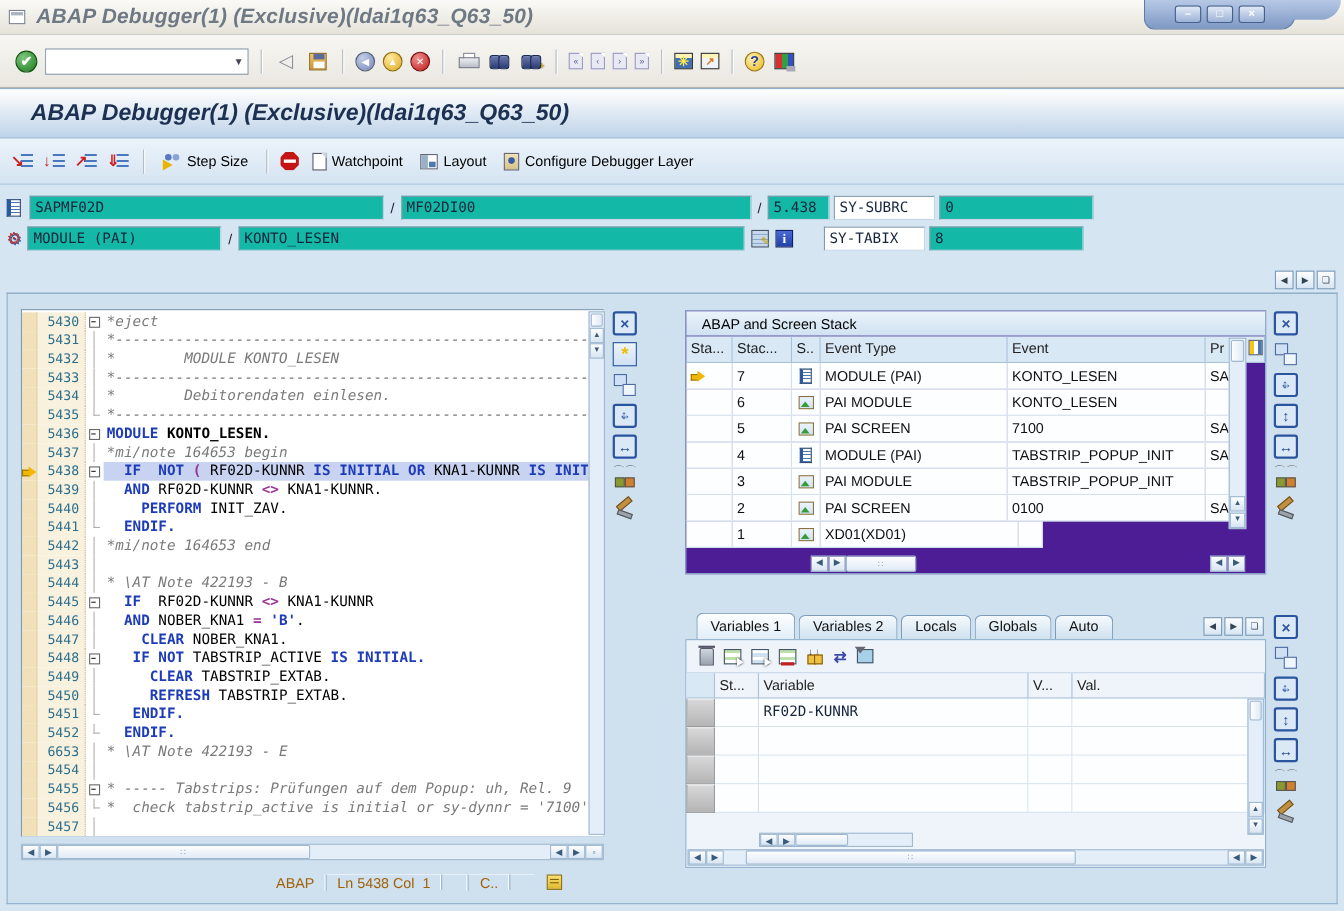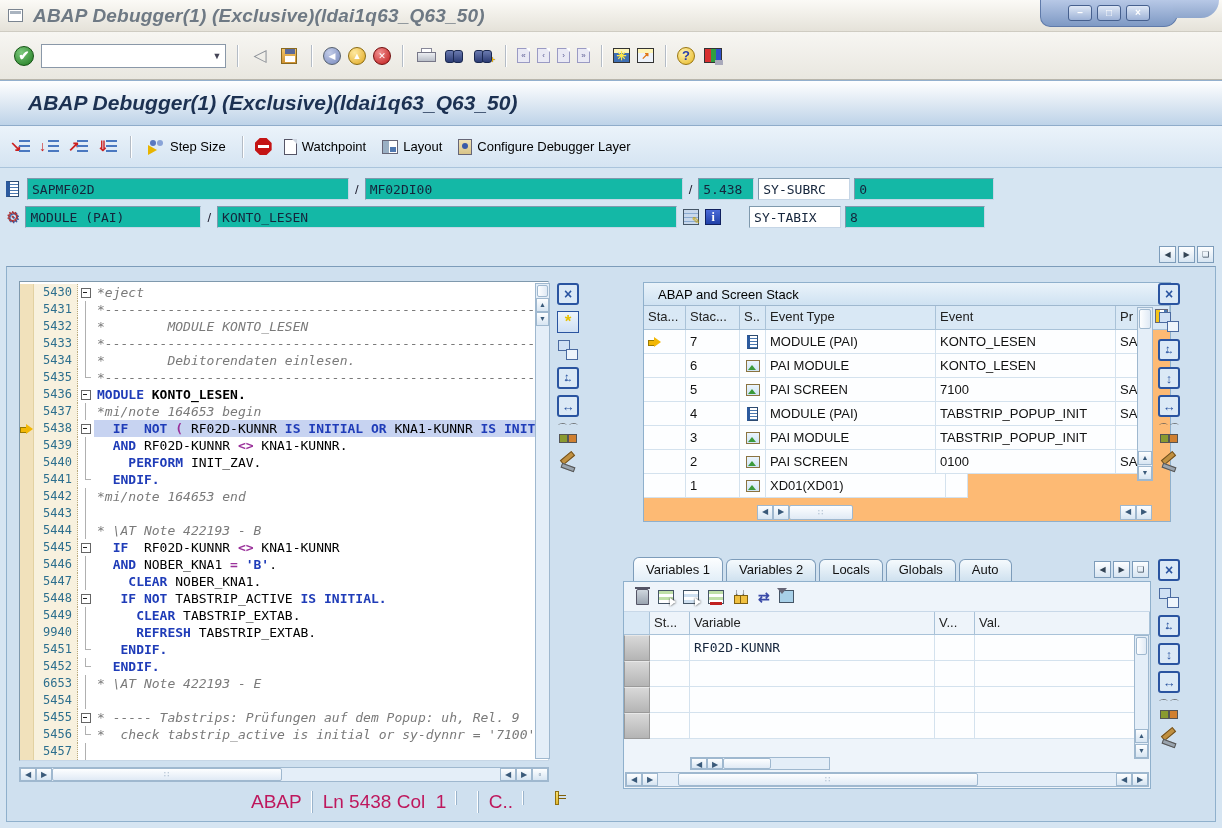--- a/index.html
+++ b/index.html
@@ -119,21 +119,21 @@
 
   
   .hscroll{display:flex;align-items:stretch;background:#e4eef8;border:1px solid #9fb8cf;height:15px}
   .sbtn{width:16px;flex:none;text-align:center;font-size:8px;color:#3a5a7a;border:1px solid #9fb8cf;background:linear-gradient(#fdfeff,#d7e5f2);line-height:12px}
   .sthumb{background:linear-gradient(#fdfeff,#e0eaf5);border:1px solid #9fb8cf;border-radius:2px;flex:none;display:flex;align-items:center;justify-content:center;color:#8aa0b8;font-size:8px;letter-spacing:1px}
   .strack{flex:1}
   .vthumb{background:linear-gradient(90deg,#fdfeff,#e0eaf5);border:1px solid #9fb8cf;border-radius:2px}
   .vbtn{height:14px;width:100%;text-align:center;font-size:7px;color:#3a5a7a;border:1px solid #9fb8cf;background:linear-gradient(#fdfeff,#d7e5f2);line-height:12px}
 
   
-  .statusbar{position:absolute;left:12px;top:524px;width:540px;height:22px;display:flex;font-size:19px;color:#be185d;padding-left:222px}
+  .statusbar{position:absolute;left:12px;top:524px;width:540px;height:22px;display:flex;align-items:center;font-size:13px;color:#a16207;padding-left:222px}
   .st-seg{padding:0 10px;border-left:1px solid #9ab4cc;box-shadow:-1px 0 0 #fff;white-space:pre}
   .st-seg.first{border-left:none;box-shadow:none}
   .st-seg.empty{width:24px;height:14px}
   .note-ico{width:14px;height:14px;background:linear-gradient(#f8e070,#e0b830);border:1px solid #907010;margin-left:10px;position:relative}
   .note-ico::before{content:"";position:absolute;left:2px;top:3px;width:8px;height:1px;background:#806008;box-shadow:0 3px 0 #806008}
 
   
   .vtools{position:absolute;width:24px;display:flex;flex-direction:column;gap:6px;align-items:center}
   .vt{width:22px;height:22px;display:flex;align-items:center;justify-content:center;position:relative;font-size:13px}
   .vt-close{border:2px solid #2a54a0;border-radius:3px;background:#dbe9f6;color:#2a54a0;font-weight:bold;font-size:14px}
@@ -145,21 +145,21 @@
   .vt-max span{position:absolute;font-size:11px;color:#2a54a0;font-weight:bold}
   .vt-swap{background:transparent}
   .vt-swap::before{content:"";position:absolute;left:2px;bottom:2px;width:7px;height:7px;background:#8a9a30;border:1px solid #555}
   .vt-swap::after{content:"";position:absolute;right:2px;bottom:2px;width:7px;height:7px;background:#d08030;border:1px solid #555}
   .vt-swap span{position:absolute;top:-2px;left:0;right:0;text-align:center;font-size:11px;color:#555}
   .vt-tools{background:transparent}
   .vt-tools::before{content:"";position:absolute;left:3px;top:4px;width:13px;height:4px;background:#c09040;border:1px solid #705020;transform:rotate(-40deg)}
   .vt-tools::after{content:"";position:absolute;left:4px;bottom:3px;width:12px;height:3px;background:#9aa4ae;border:1px solid #555;transform:rotate(20deg)}
 
   
-  .stackpanel{position:absolute;left:636px;top:15px;width:528px;height:240px;background:#fdba74;border:1px solid #8fb0cc}
+  .stackpanel{position:absolute;left:616px;top:15px;width:528px;height:240px;background:#4c1d95;border:1px solid #8fb0cc}
   .panelhdr{height:23px;background:linear-gradient(#eaf3fa,#cfe2f2);border-bottom:1px solid #9fb8cf;display:flex;align-items:center;padding-left:14px;font-size:13px;color:#000}
   .sheader,.srow{display:flex;height:24px;align-items:stretch}
   .sheader{background:#d9e8f5}
   .shcell{border-right:1px solid #a9c2d8;border-bottom:1px solid #a9c2d8;padding:3px 4px;font-size:13px;color:#222;overflow:hidden;white-space:nowrap;flex:none;position:relative}
   .scell{border-right:1px solid #d4e2ee;border-bottom:1px solid #d4e2ee;padding:3px 4px;font-size:13px;overflow:hidden;white-space:nowrap;flex:none;background:#fdfeff;display:flex;align-items:center;gap:2px}
   .c-sel{width:42px}.c-lvl{width:54px}.c-ico{width:26px;justify-content:center}.c-type{width:170px}.c-event{width:180px}.c-prog{width:22px}
   .colico{position:absolute;right:1px;top:3px;width:13px;height:14px;border:1px solid #667;background:linear-gradient(90deg,#f5c518 0 4px,#fff 4px 8px,#4a78b0 8px)}
   .ic-abap{display:inline-block;width:11px;height:14px;background:#fff;border:1px solid #2c4a70;border-left:3px solid #2c5a9e;background-image:repeating-linear-gradient(180deg,transparent 0 2px,#4a78b0 2px 3px)}
   .ic-screen{display:inline-block;width:14px;height:12px;border:1px solid #8a7340;background:linear-gradient(#eaf4fc,#cfe4f4);position:relative}
   .ic-screen::after{content:"";position:absolute;left:1px;bottom:1px;border-left:4px solid transparent;border-right:4px solid transparent;border-bottom:5px solid #3a9a3a}
@@ -341,21 +341,21 @@
         <div class="eline"><span class="e-arrow"></span><span class="e-num">5440</span><span class="e-fold fold-line"></span><span class="e-code"><span class="tok-kw">    PERFORM</span><span class="tok-id"> INIT_ZAV.</span></span></div>
         <div class="eline"><span class="e-arrow"></span><span class="e-num">5441</span><span class="e-fold fold-end"></span><span class="e-code"><span class="tok-kw">  ENDIF.</span></span></div>
         <div class="eline"><span class="e-arrow"></span><span class="e-num">5442</span><span class="e-fold fold-line"></span><span class="e-code"><span class="tok-cmt">*mi/note 164653 end</span></span></div>
         <div class="eline"><span class="e-arrow"></span><span class="e-num">5443</span><span class="e-fold fold-line"></span><span class="e-code"></span></div>
         <div class="eline"><span class="e-arrow"></span><span class="e-num">5444</span><span class="e-fold fold-line"></span><span class="e-code"><span class="tok-cmt">* \AT Note 422193 - B</span></span></div>
         <div class="eline"><span class="e-arrow"></span><span class="e-num">5445</span><span class="e-fold fold-box"></span><span class="e-code"><span class="tok-kw">  IF </span><span class="tok-id"> RF02D-KUNNR</span><span class="tok-op"> &lt;&gt;</span><span class="tok-id"> KNA1-KUNNR</span></span></div>
         <div class="eline"><span class="e-arrow"></span><span class="e-num">5446</span><span class="e-fold fold-line"></span><span class="e-code"><span class="tok-kw">  AND</span><span class="tok-id"> NOBER_KNA1</span><span class="tok-op"> =</span><span class="tok-str"> 'B'</span><span class="tok-id">.</span></span></div>
         <div class="eline"><span class="e-arrow"></span><span class="e-num">5447</span><span class="e-fold fold-line"></span><span class="e-code"><span class="tok-kw">    CLEAR</span><span class="tok-id"> NOBER_KNA1.</span></span></div>
         <div class="eline"><span class="e-arrow"></span><span class="e-num">5448</span><span class="e-fold fold-box"></span><span class="e-code"><span class="tok-kw">   IF NOT</span><span class="tok-id"> TABSTRIP_ACTIVE</span><span class="tok-kw"> IS INITIAL.</span></span></div>
         <div class="eline"><span class="e-arrow"></span><span class="e-num">5449</span><span class="e-fold fold-line"></span><span class="e-code"><span class="tok-kw">     CLEAR</span><span class="tok-id"> TABSTRIP_EXTAB.</span></span></div>
-        <div class="eline"><span class="e-arrow"></span><span class="e-num">9940</span><span class="e-fold fold-line"></span><span class="e-code"><span class="tok-kw">     REFRESH</span><span class="tok-id"> TABSTRIP_EXTAB.</span></span></div>
+        <div class="eline"><span class="e-arrow"></span><span class="e-num">5450</span><span class="e-fold fold-line"></span><span class="e-code"><span class="tok-kw">     REFRESH</span><span class="tok-id"> TABSTRIP_EXTAB.</span></span></div>
         <div class="eline"><span class="e-arrow"></span><span class="e-num">5451</span><span class="e-fold fold-end"></span><span class="e-code"><span class="tok-kw">   ENDIF.</span></span></div>
         <div class="eline"><span class="e-arrow"></span><span class="e-num">5452</span><span class="e-fold fold-end"></span><span class="e-code"><span class="tok-kw">  ENDIF.</span></span></div>
         <div class="eline"><span class="e-arrow"></span><span class="e-num">6653</span><span class="e-fold fold-line"></span><span class="e-code"><span class="tok-cmt">* \AT Note 422193 - E</span></span></div>
         <div class="eline"><span class="e-arrow"></span><span class="e-num">5454</span><span class="e-fold fold-line"></span><span class="e-code"></span></div>
         <div class="eline"><span class="e-arrow"></span><span class="e-num">5455</span><span class="e-fold fold-box"></span><span class="e-code"><span class="tok-cmt">* ----- Tabstrips: Prüfungen auf dem Popup: uh, Rel. 9</span></span></div>
         <div class="eline"><span class="e-arrow"></span><span class="e-num">5456</span><span class="e-fold fold-end"></span><span class="e-code"><span class="tok-cmt">*  check tabstrip_active is initial or sy-dynnr = '7100'.</span></span></div>
         <div class="eline"><span class="e-arrow"></span><span class="e-num">5457</span><span class="e-fold fold-line"></span><span class="e-code"></span></div>
         <div class="eline"><span class="e-arrow"></span><span class="e-num">5458</span><span class="e-fold fold-box"></span><span class="e-code"></span></div>
       </div>
   </div>

